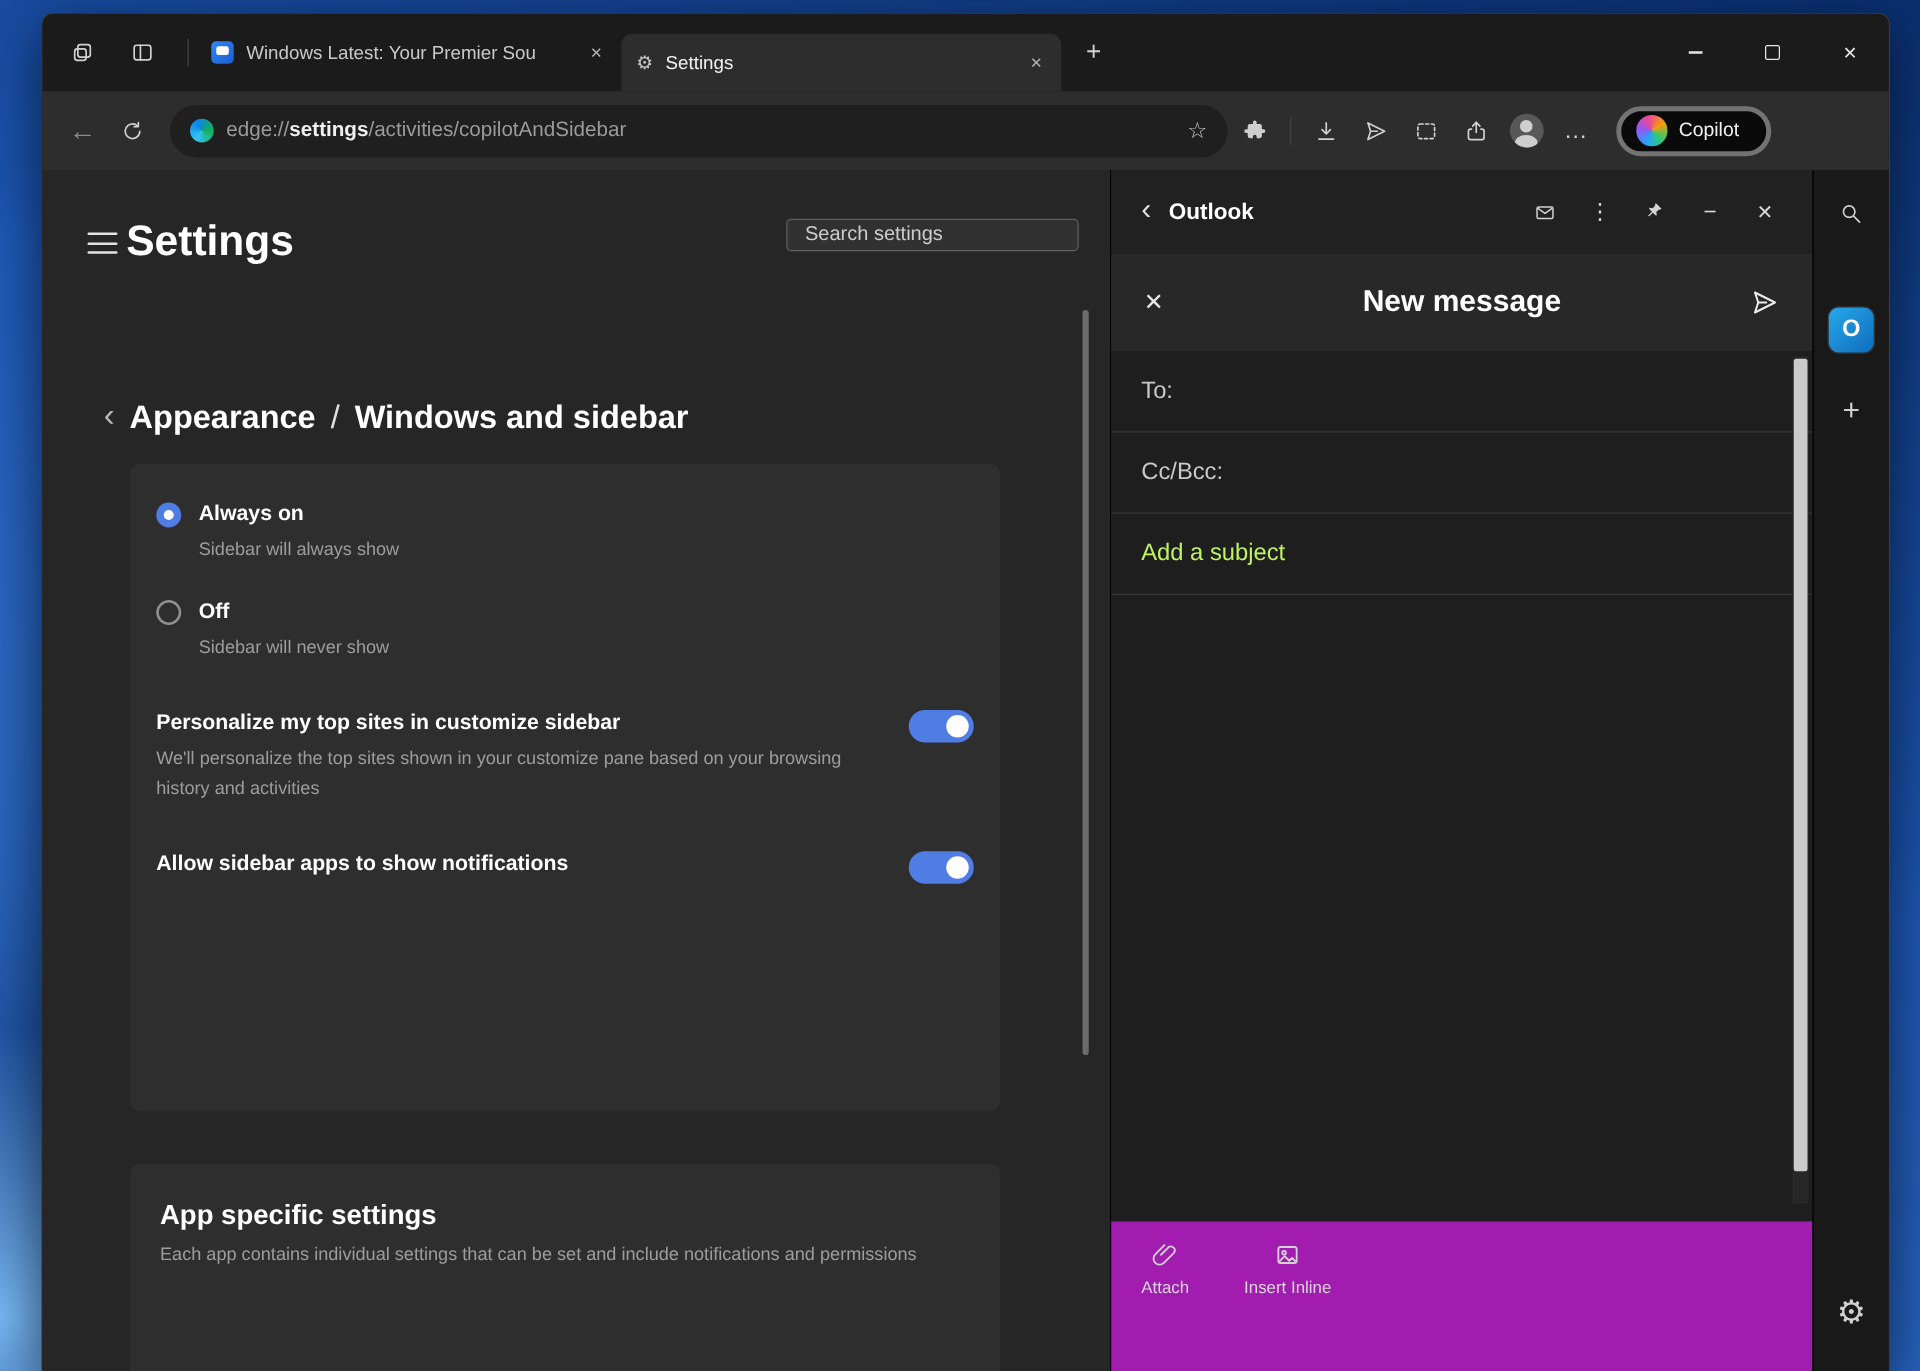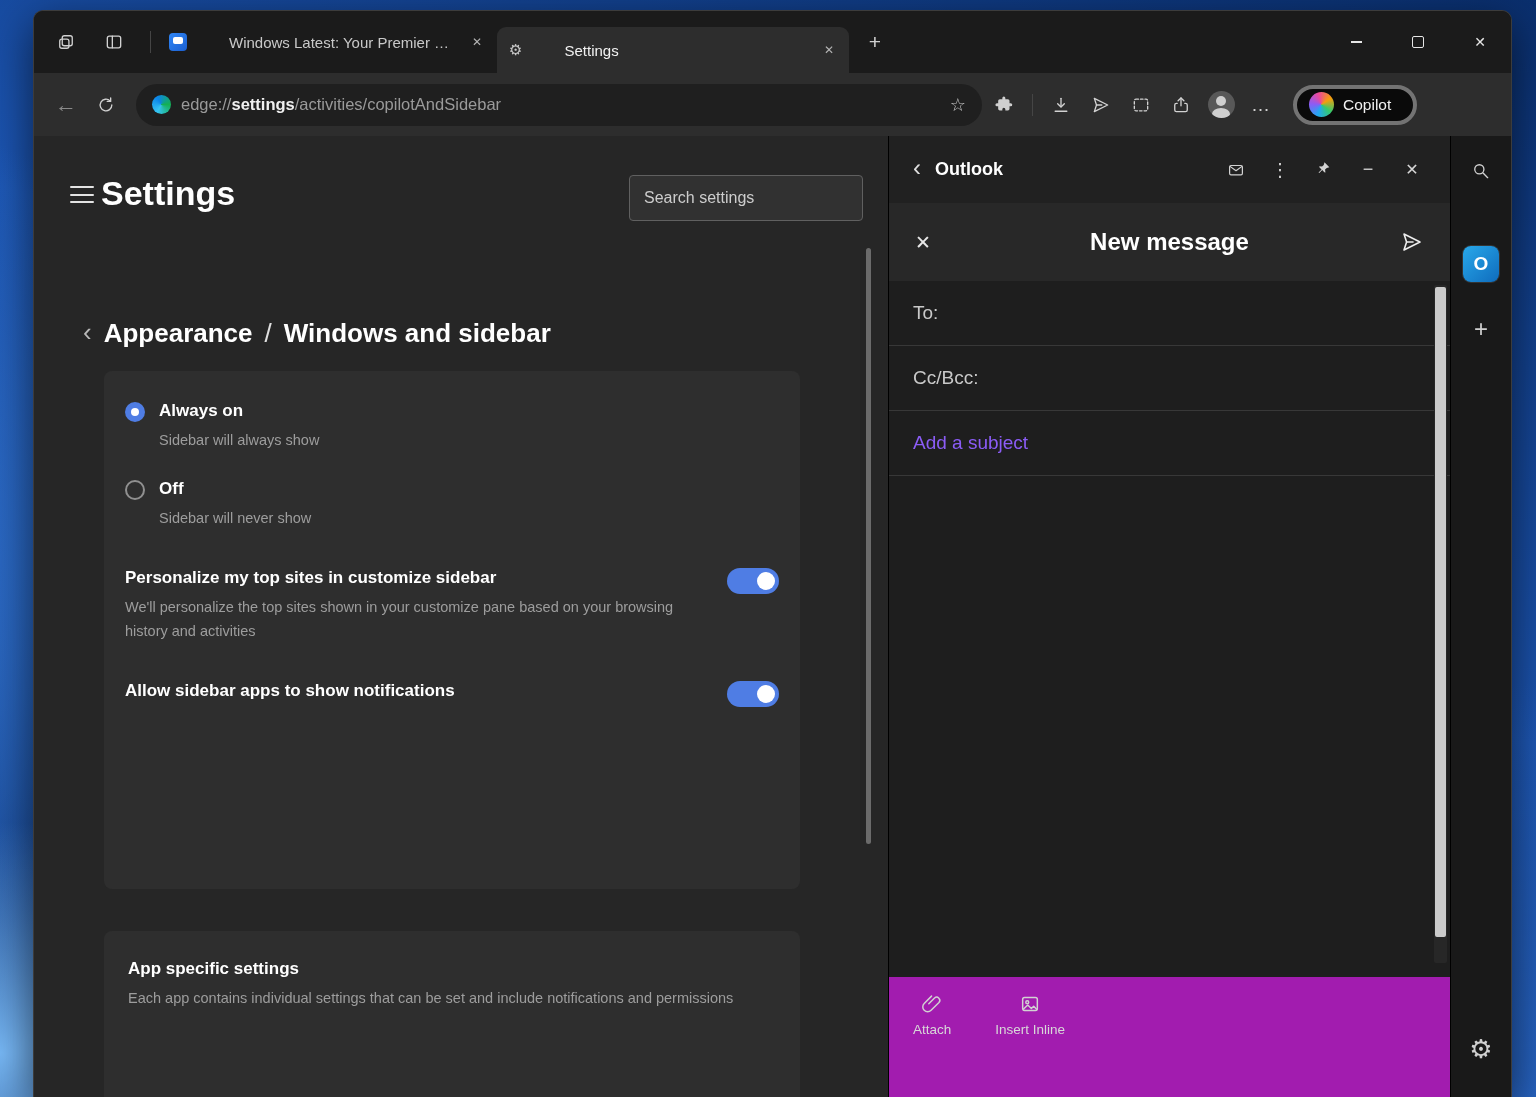--- a/index.html
+++ b/index.html
@@ -23,21 +23,21 @@
   }
 
   
   .tabstrip{height:62px;background:#1b1b1b;display:flex;align-items:center;flex:0 0 auto;}
   .tab-left-icons{display:flex;align-items:center;gap:16px;padding:0 14px 0 16px;}
   .icon-btn{width:32px;height:32px;display:flex;align-items:center;justify-content:center;border-radius:6px;cursor:default;}
   .vdiv{width:1px;height:22px;background:#454545;margin:0 6px;}
   .tab{height:40px;display:flex;align-items:center;gap:10px;padding:0 10px 0 12px;border-radius:9px;color:#c9c9c9;font-size:15px;box-sizing:border-box;}
   .tab.inactive{width:340px;}
   .tab.active{width:352px;background:#2d2d2d;color:#f2f2f2;border-radius:9px 9px 0 0;height:46px;margin-top:16px;align-self:flex-end;}
-  .tab .title{flex:1;white-space:nowrap;overflow:hidden;text-overflow:ellipsis;margin-left:32px;}
+  .tab .title{flex:1;white-space:nowrap;overflow:hidden;text-overflow:ellipsis;}
   .tab-close{color:#b4b4b4;font-size:12px;width:20px;height:20px;display:flex;align-items:center;justify-content:center;border-radius:4px;}
   .fav1{width:18px;height:18px;border-radius:4px;background:linear-gradient(135deg,#2f86f6,#1b5fd0);position:relative;flex:0 0 auto;}
   .fav1::after{content:"";position:absolute;left:4px;top:4px;width:10px;height:7px;background:#fff;border-radius:2px;}
   .fav-gear{font-size:15px;color:#c9c9c9;}
   .newtab-btn{width:32px;height:32px;margin-left:10px;display:flex;align-items:center;justify-content:center;color:#cfcfcf;font-size:21px;font-weight:300;}
   .win-controls{margin-left:auto;display:flex;height:100%;align-items:stretch;}
   .win-btn{width:62px;display:flex;align-items:center;justify-content:center;color:#e6e6e6;}
   .glyph-min{width:11px;height:1.5px;background:#e6e6e6;}
   .glyph-max{width:10px;height:10px;border:1.5px solid #e6e6e6;border-radius:2px;}
   .glyph-close{font-size:14px;}
@@ -60,60 +60,60 @@
   .copilot-label{color:#f2f2f2;font-size:15.5px;}
 
   
   .content{flex:1;display:flex;min-height:0;}
 
   
   .settings-pane{width:854px;flex:0 0 auto;background:#262626;position:relative;overflow:hidden;}
   .hamburger{position:absolute;left:36px;top:50px;width:24px;height:17px;display:flex;flex-direction:column;justify-content:space-between;}
   .hamburger span{display:block;height:2px;background:#e3e3e3;border-radius:1px;}
   .settings-title{position:absolute;left:67px;top:38px;font-size:34px;font-weight:700;color:#ffffff;}
-  .search-box{position:absolute;left:595px;top:39px;width:234px;height:46px;background:#313131;border:1px solid #606060;border-radius:4px;color:#e8e8e8;font-size:16px;padding:0 14px;box-sizing:border-box;font-family:"Liberation Sans","DejaVu Sans",sans-serif;}
+  .search-box{position:absolute;left:595px;top:39px;width:234px;height:26px;background:#313131;border:1px solid #606060;border-radius:4px;color:#e8e8e8;font-size:16px;padding:0 14px;box-sizing:border-box;font-family:"Liberation Sans","DejaVu Sans",sans-serif;}
   .search-box::placeholder{color:#cdcdcd;opacity:1;}
   .pane-scrollbar{position:absolute;left:832px;top:112px;width:5px;height:596px;background:#6b6b6b;border-radius:3px;}
   .breadcrumb{position:absolute;left:49px;top:182px;display:flex;align-items:center;gap:12px;color:#ffffff;}
   .crumb-chevron{font-size:26px;color:#b8b8b8;line-height:1;padding-bottom:4px;}
   .crumb-text{font-size:26px;font-weight:700;display:flex;gap:12px;}
   .crumb-sep{color:#e0e0e0;font-weight:400;}
   .card{position:absolute;left:70px;width:696px;background:#2e2e2e;border-radius:8px;box-sizing:border-box;}
   .card1{top:235px;height:518px;padding:30px 21px 0 21px;}
   .card2{top:795px;height:285px;padding:28px 24px 0 24px;}
   .radio-row{display:flex;gap:14px;margin-bottom:27px;cursor:default;}
   .radio{width:20px;height:20px;border-radius:50%;border:2px solid #909090;box-sizing:border-box;flex:0 0 auto;margin-top:1px;position:relative;}
   .radio.selected{border:none;background:#4f7de4;}
   .radio.selected::after{content:"";position:absolute;left:6px;top:6px;width:8px;height:8px;border-radius:50%;background:#ffffff;}
   .opt-label{font-size:17px;font-weight:600;color:#ffffff;}
   .opt-desc{font-size:14.5px;color:#9d9d9d;margin-top:8px;line-height:1.6;max-width:610px;}
   .toggle-row{display:flex;align-items:flex-start;margin-top:38px;}
   .toggle-row .txt{flex:1;padding-right:40px;}
   .toggle{width:52px;height:26px;border-radius:13px;background:#4f7de4;position:relative;flex:0 0 auto;cursor:default;}
   .toggle::after{content:"";position:absolute;right:4px;top:4px;width:18px;height:18px;border-radius:50%;background:#ffffff;}
-  .card-title{font-size:17px;font-weight:600;color:#ffffff;}
+  .card-title{font-size:22px;font-weight:600;color:#ffffff;}
   .card-desc{font-size:14.5px;color:#9d9d9d;margin-top:8px;line-height:1.6;max-width:640px;}
 
   
   .outlook{width:562px;flex:0 0 auto;background:#1e1e1e;display:flex;flex-direction:column;border-left:1px solid #000;box-sizing:border-box;}
   .ol-header{height:67px;background:#212121;display:flex;align-items:center;padding:0 22px 0 24px;gap:10px;flex:0 0 auto;}
   .ol-back{font-size:24px;color:#e0e0e0;line-height:1;padding-bottom:3px;}
   .ol-title{font-size:18px;font-weight:700;color:#ffffff;margin-left:4px;}
   .ol-header-icons{margin-left:auto;display:flex;align-items:center;gap:12px;}
   .ol-hicon{width:32px;height:32px;display:flex;align-items:center;justify-content:center;color:#d6d6d6;border-radius:5px;}
   .vdots{font-size:18px;color:#d6d6d6;}
   .minus-g{font-size:18px;color:#d6d6d6;}
   .close-g{font-size:16px;color:#d6d6d6;}
   .compose-header{height:78px;background:#282828;display:flex;align-items:center;padding:0 26px;flex:0 0 auto;}
   .compose-close{font-size:19px;color:#e8e8e8;width:34px;}
   .compose-title{flex:1;text-align:center;font-size:24px;font-weight:600;color:#ffffff;}
   .compose-send{width:34px;display:flex;justify-content:flex-end;}
   .ol-body{flex:1;position:relative;background:#1e1e1e;min-height:0;}
   .field-row{height:65px;display:flex;align-items:center;padding:0 40px 0 24px;font-size:19px;border-bottom:1px solid #383838;box-sizing:border-box;color:#c9c9c9;}
-  .field-row.placeholder{color:#8b5cf6;}
+  .field-row.placeholder{color:#bef264;}
   .field-row.bodyfield{border-bottom:none;align-items:flex-start;padding-top:24px;height:auto;color:#8a8a8a;}
   .ol-scrollbar{position:absolute;right:3px;top:4px;bottom:14px;width:13px;background:#272727;border-radius:2px;}
   .ol-thumb{position:absolute;left:1px;right:1px;top:2px;bottom:26px;background:#cbcbcb;border-radius:2px;}
   .ol-bottombar{height:104px;background:#a21caf;display:flex;align-items:flex-start;gap:44px;padding:16px 0 0 24px;flex:0 0 auto;}
   .bar-item{display:flex;flex-direction:column;align-items:center;gap:7px;color:#d6d6d6;}
   .bar-label{font-size:13.5px;color:#d8d8d8;}
 
   
   .rail{width:62px;flex:1;background:#191919;position:relative;border-left:1px solid #000;}
   .rail-icon{position:absolute;left:50%;transform:translateX(-50%);display:flex;align-items:center;justify-content:center;}

